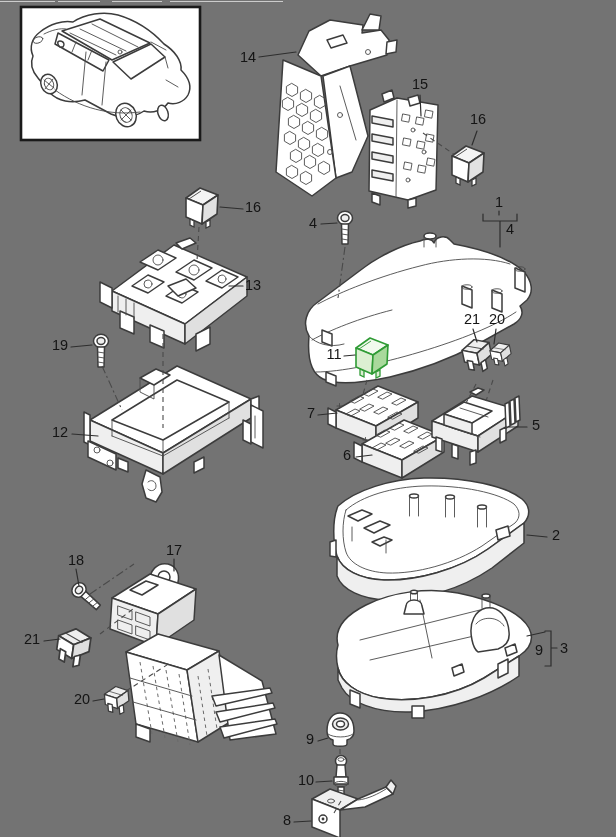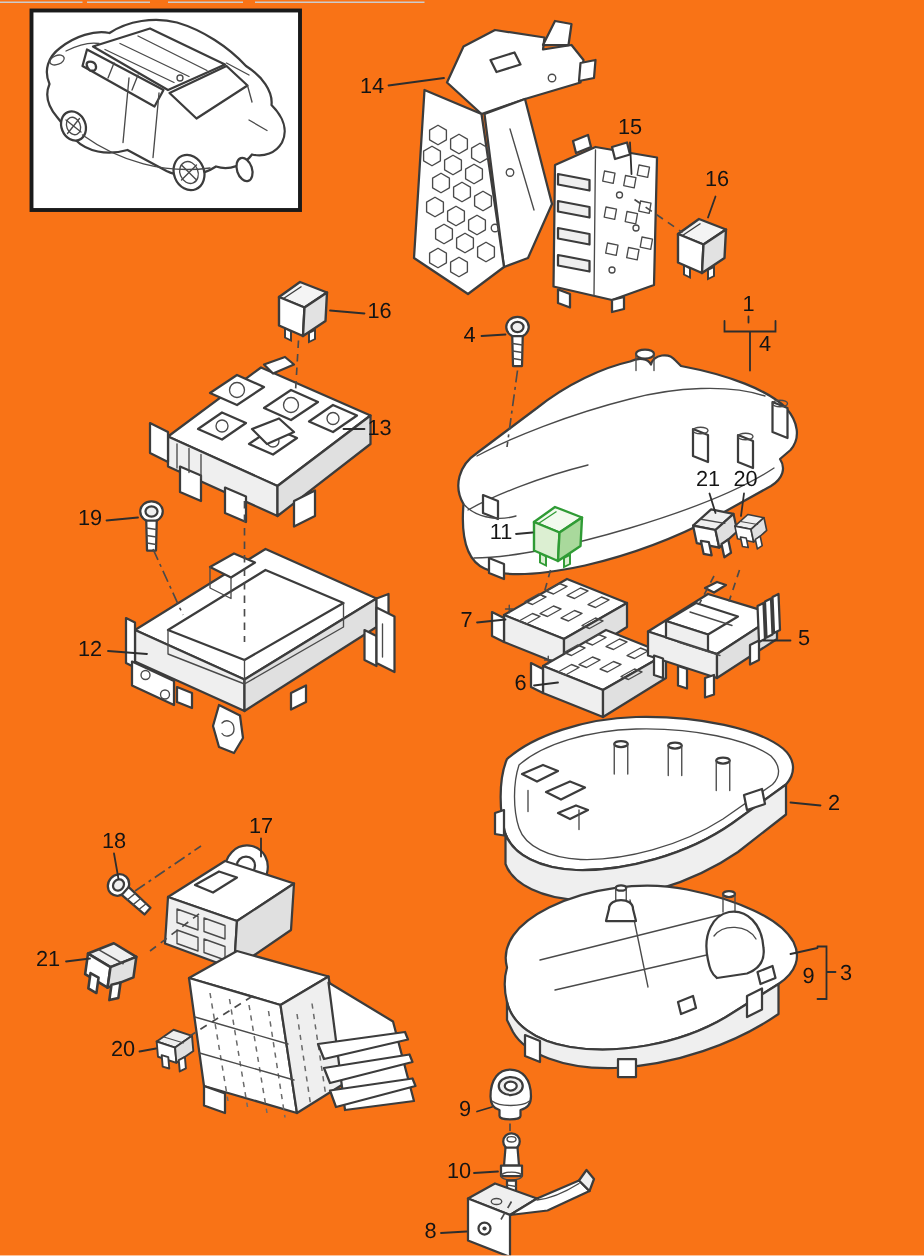--- a/index.html
+++ b/index.html
@@ -1,17 +1,17 @@
 <!DOCTYPE html>
 <html><head>
 <meta charset="utf-8">
 <style>
   html,body { margin:0; padding:0; background:#ffffff; }
   .stage {
-    position:relative; width:616px; height:837px; background:#f97316;
+    position:relative; width:616px; height:837px; background:#737373;
     font-family:"Liberation Sans", sans-serif; overflow:hidden;
   }
   svg { position:absolute; left:0; top:0; }
   .thin{ fill:none; stroke:#4a4a4a; stroke-width:0.9; stroke-linejoin:round; stroke-linecap:round; }
   .fw  { fill:#ffffff; stroke:#3c3c3c; stroke-width:1.5; stroke-linejoin:round; }
   .fg  { fill:#efefef; stroke:#3c3c3c; stroke-width:1.5; stroke-linejoin:round; }
   .fg2 { fill:#e0e0e0; stroke:#3c3c3c; stroke-width:1.5; stroke-linejoin:round; }
   .dash    { fill:none; stroke:#4a4a4a; stroke-width:1.1; stroke-dasharray:5 4; }
   .dashdot { fill:none; stroke:#4a4a4a; stroke-width:1.1; stroke-dasharray:8 3 2 3; }
   .lead { fill:none; stroke:#2e2e2e; stroke-width:1.2; stroke-linecap:round; }

